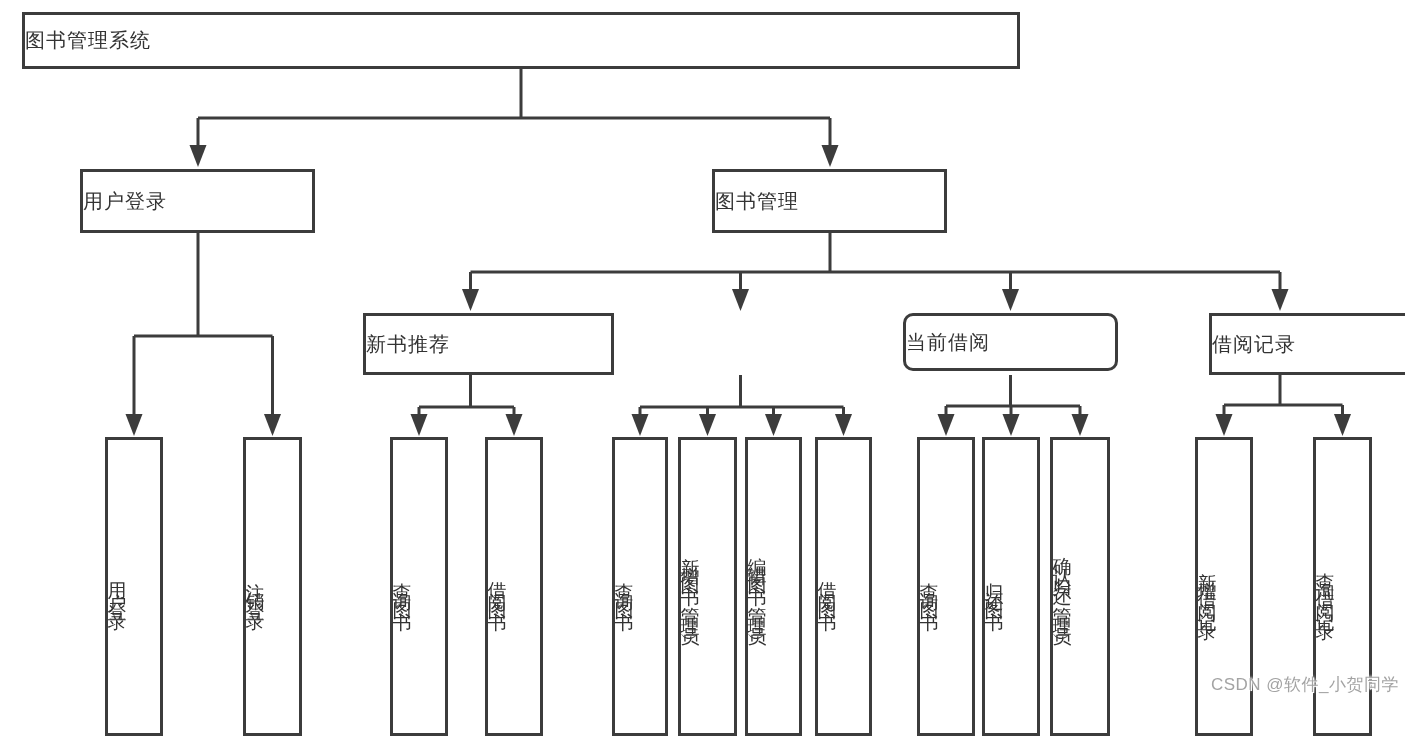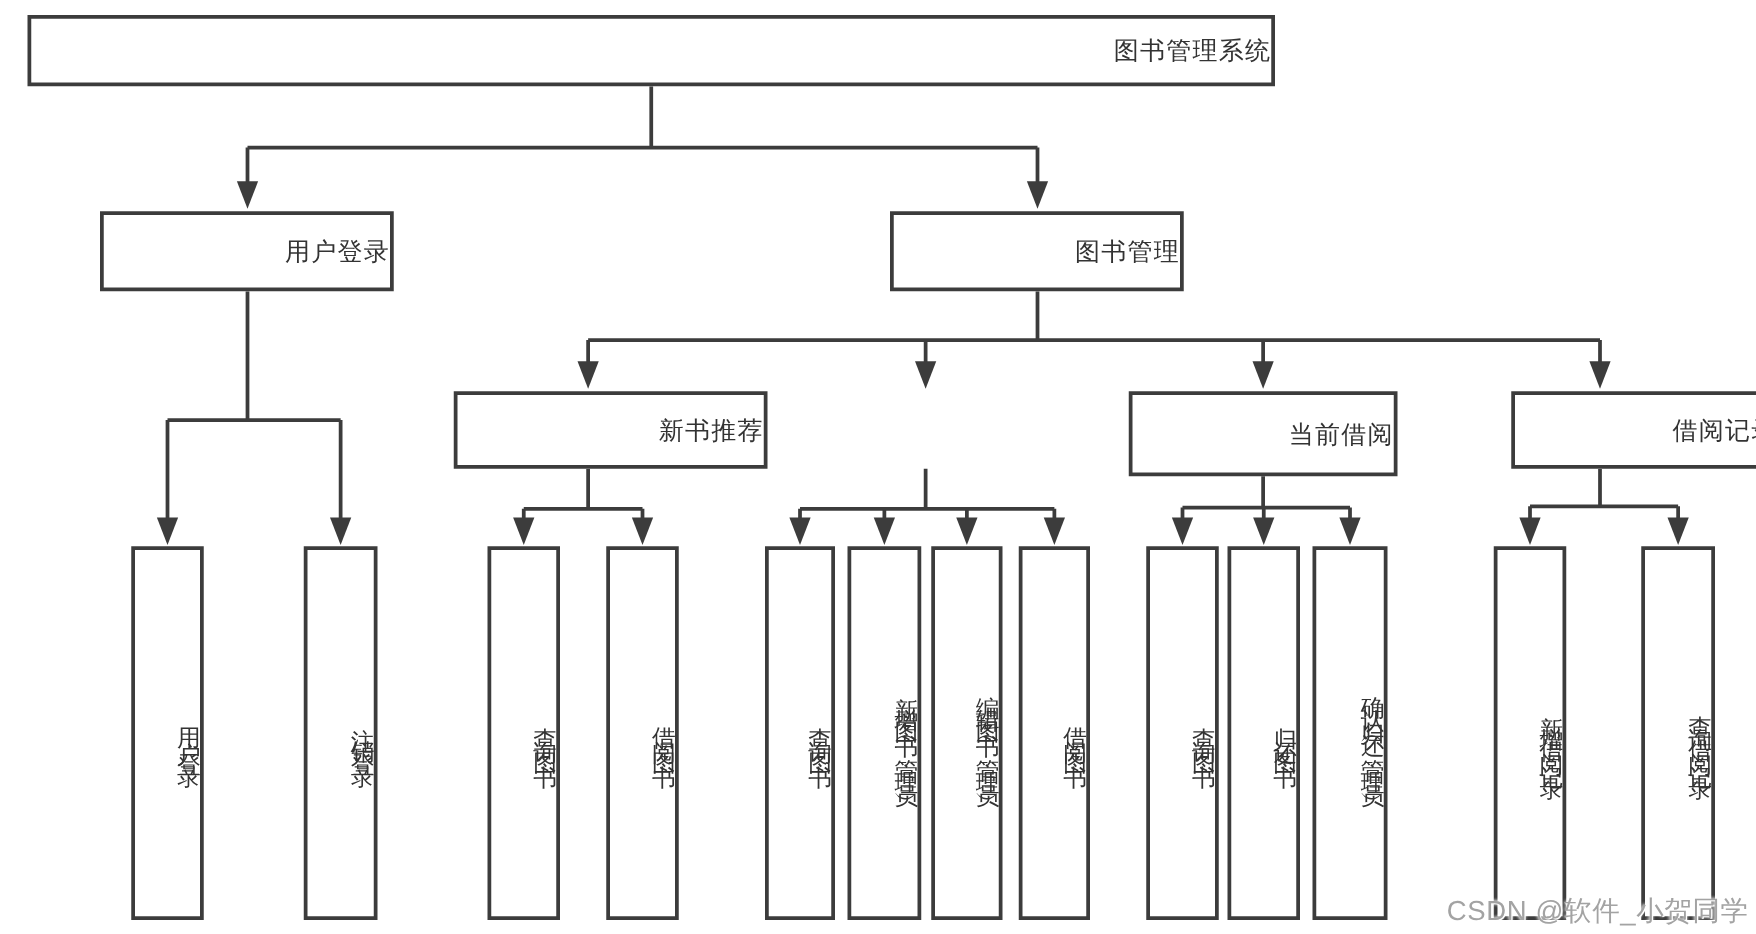--- a/index.html
+++ b/index.html
@@ -5,32 +5,32 @@
   html,body{margin:0;padding:0;background:#ffffff;}
   #stage{
     position:relative;width:1405px;height:747px;background:#ffffff;overflow:hidden;
     font-family:"Liberation Sans", sans-serif;
   }
   #connector-layer{position:absolute;left:0;top:0;z-index:1;}
   #nodes{position:absolute;left:0;top:0;width:100%;height:100%;z-index:2;}
   .node{
     position:absolute;box-sizing:border-box;background:#ffffff;
     border:3px solid var(--line,#3c3c3c);
-    display:flex;align-items:center;justify-content:flex-end;
+    display:flex;align-items:center;justify-content:flex-start;
   }
   .node.h span{
     font-size:20px;letter-spacing:1px;color:var(--text,#333333);white-space:nowrap;
   }
   .node.v span{
     writing-mode:vertical-rl;text-orientation:mixed;
     font-size:19px;letter-spacing:10px;line-height:1;color:var(--text,#333333);
   }
   #watermark{
-    position:absolute;z-index:3;top:716px;right:6px;height:26px;line-height:26px;
-    font-size:22px;letter-spacing:0.5px;color:var(--wm,#a3a3a3);
+    position:absolute;z-index:3;top:672px;right:6px;height:26px;line-height:26px;
+    font-size:17px;letter-spacing:0.5px;color:var(--wm,#a3a3a3);
     text-shadow:0 0 3px #ffffff,0 0 3px #ffffff,1px 1px 0 #ffffff;
     white-space:nowrap;
     margin-left:24px;
   }
 </style>
 </head>
 <body>
 
 <div id="stage" style="--line: #3c3c3c; --text: #333333; --wm: #a3a3a3; background: rgb(255, 255, 255);">
   <svg id="connector-layer" width="1405" height="747" viewBox="0 0 1405 747" xmlns="http://www.w3.org/2000/svg">
@@ -67,21 +67,21 @@
       </div>
       <div class="node h" style="left: 80px; top: 169px; width: 235px; height: 64px;">
         <span>用户登录</span>
       </div>
       <div class="node h" style="left: 712px; top: 169px; width: 235px; height: 64px; font-family: Liberation Mono, monospace;">
         <span>图书管理</span>
       </div>
       <div class="node h" style="left: 363px; top: 313px; width: 251px; height: 62px;">
         <span>新书推荐</span>
       </div>
-      <div class="node h" style="left: 903px; top: 313px; width: 215px; height: 68px;">
+      <div class="node h" style="left: 903px; top: 313px; width: 215px; height: 58px; border-radius: 10px;">
         <span>当前借阅</span>
       </div>
       <div class="node h" style="left: 1209px; top: 313px; width: 216px; height: 62px;">
         <span>借阅记录</span>
       </div>
       <div class="node v" style="left: 105px; top: 437px; width: 58px; height: 299px;">
         <span>用户登录</span>
       </div>
       <div class="node v" style="left: 243px; top: 437px; width: 59px; height: 299px;">
         <span>注销登录</span>

